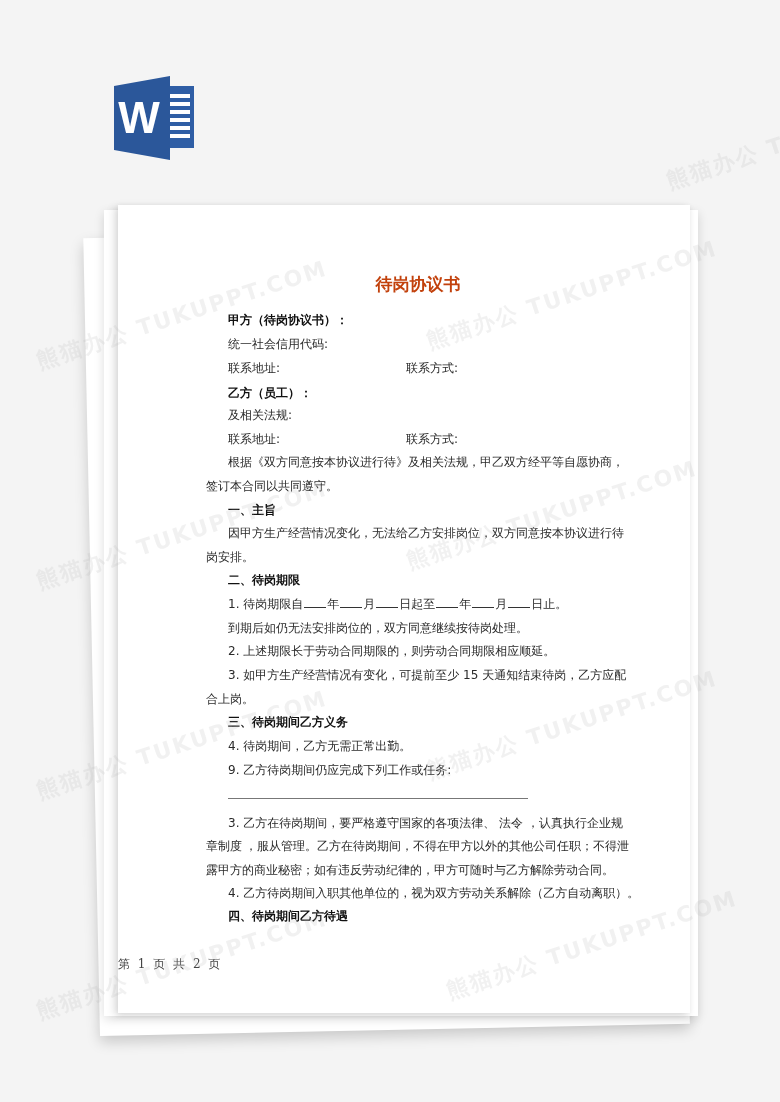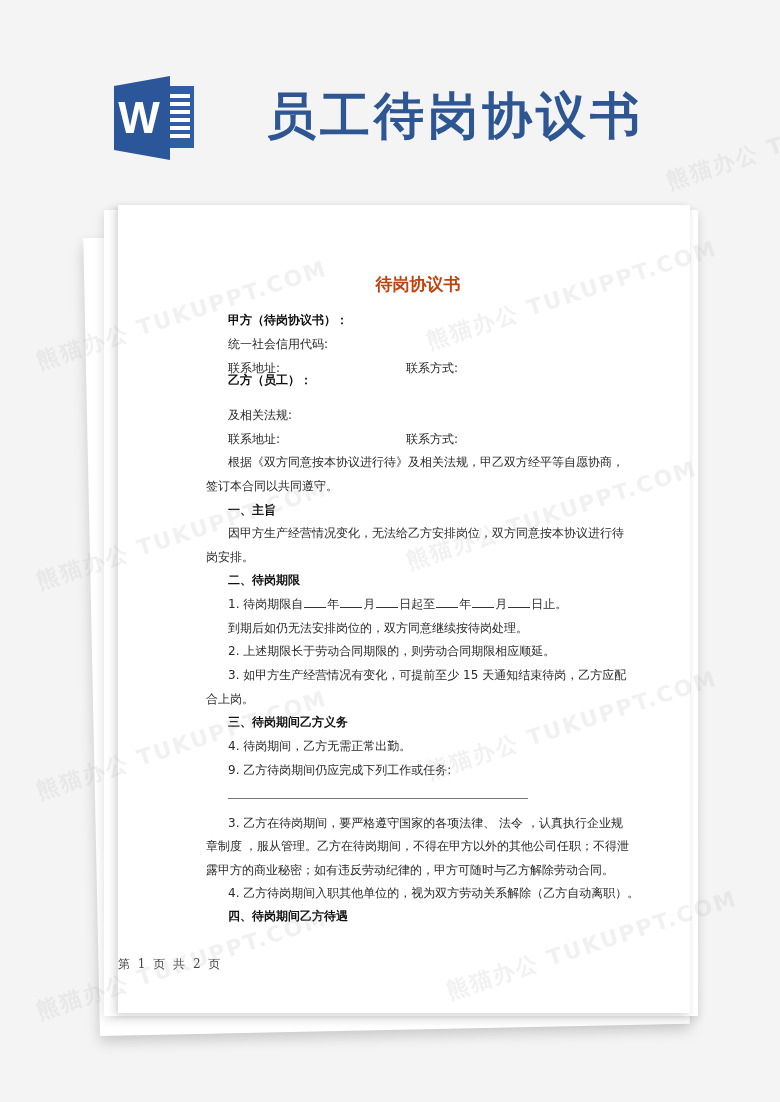--- a/index.html
+++ b/index.html
@@ -195,38 +195,37 @@
     <div class="doc-sheet"></div>
     <div class="doc-line" style="top:26px"></div>
     <div class="doc-line" style="top:34px"></div>
     <div class="doc-line" style="top:42px"></div>
     <div class="doc-line" style="top:50px"></div>
     <div class="doc-line" style="top:58px"></div>
     <div class="doc-line" style="top:66px"></div>
     <div class="cover"></div>
     <div class="w-letter">W</div>
   </div>
-  <div class="banner-title">员工待岗协议书</div>
 </div>
 
 <div class="paper-back2"></div>
 <div class="paper-back1"></div>
 <div class="paper"></div>
 
 <div class="doc">
   <div class="doc-title">待岗协议书</div>
 
   <div class="line bold" style="top:42px">甲方（待岗协议书）：</div>
   <div class="line" style="top:66px">统一社会信用代码:</div>
   <div class="line" style="top:90px;width:380px">
     <span>联系地址:</span>
     <span class="col2">联系方式:</span>
   </div>
 
-  <div class="line bold" style="top:102px">乙方（员工）：</div>
+  <div class="line bold" style="top:115px">乙方（员工）：</div>
   <div class="line" style="top:137px">及相关法规:</div>
   <div class="line" style="top:161px;width:380px">
     <span>联系地址:</span>
     <span class="col2">联系方式:</span>
   </div>
 
   <div class="line" style="top:184px">根据《双方同意按本协议进行待》及相关法规，甲乙双方经平等自愿协商，</div>
   <div class="line wrap" style="top:208px">签订本合同以共同遵守。</div>
 
   <div class="line bold" style="top:232px">一、主旨</div>

